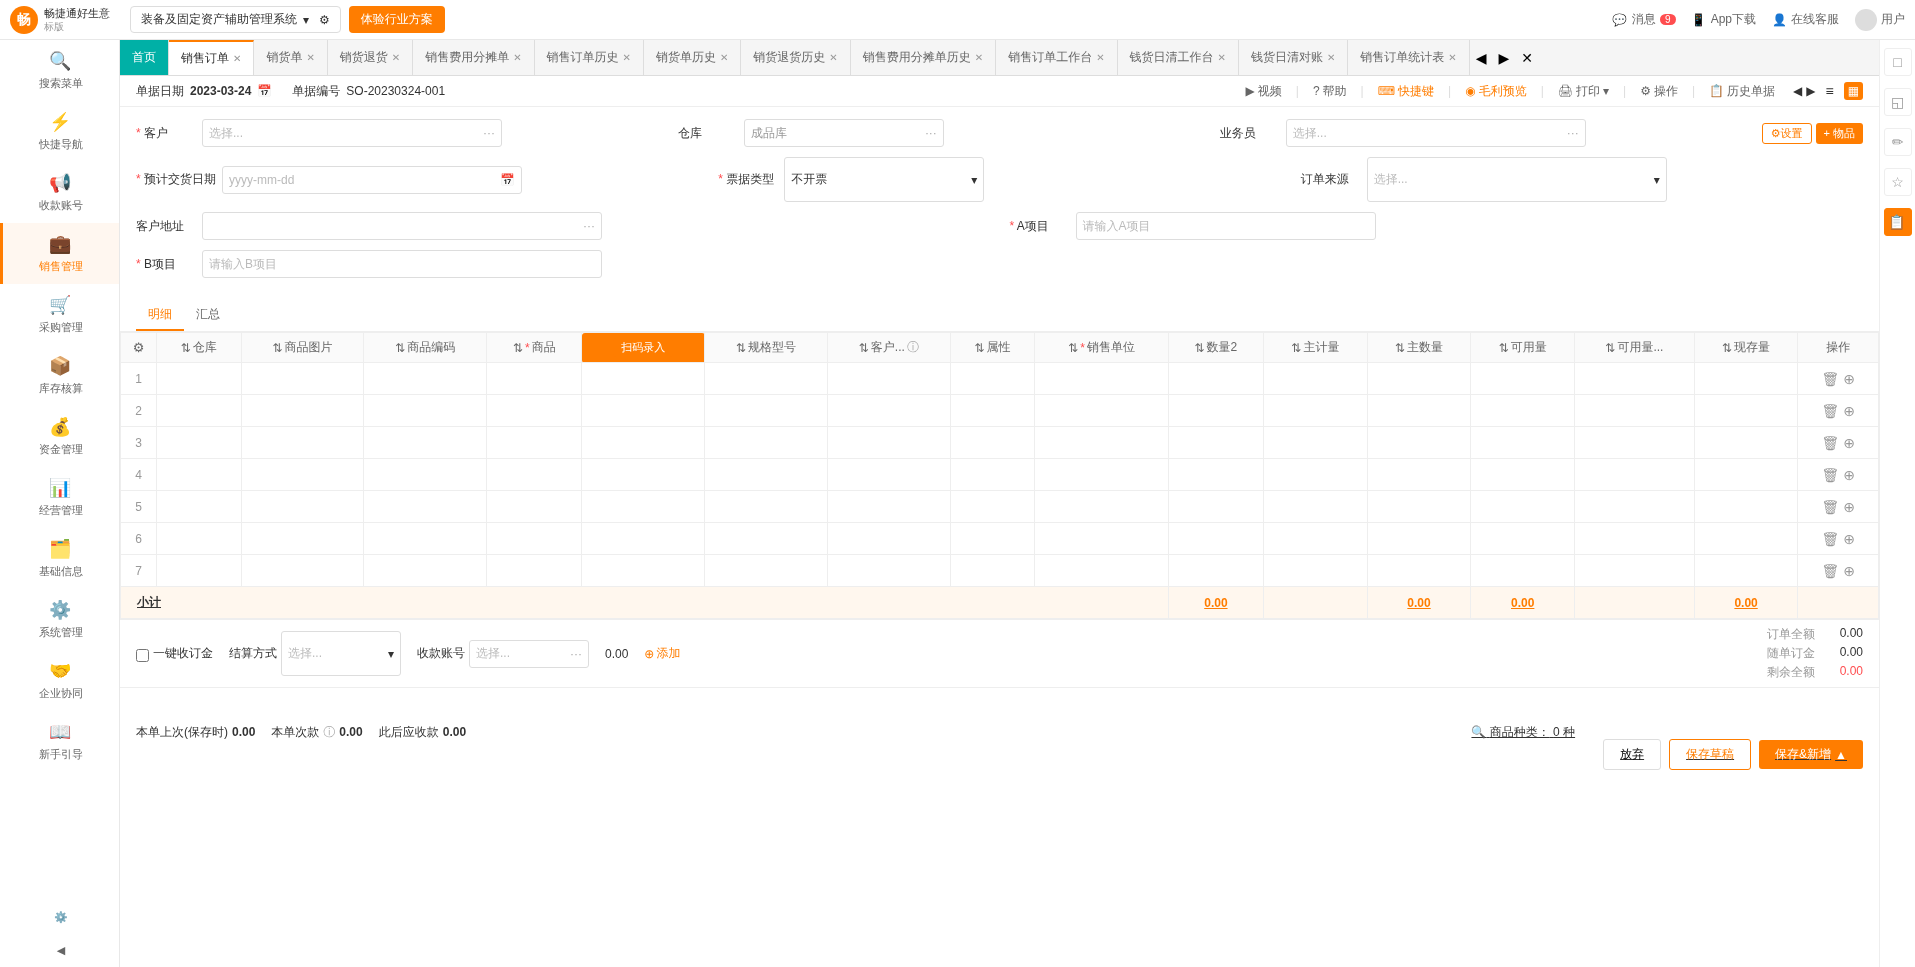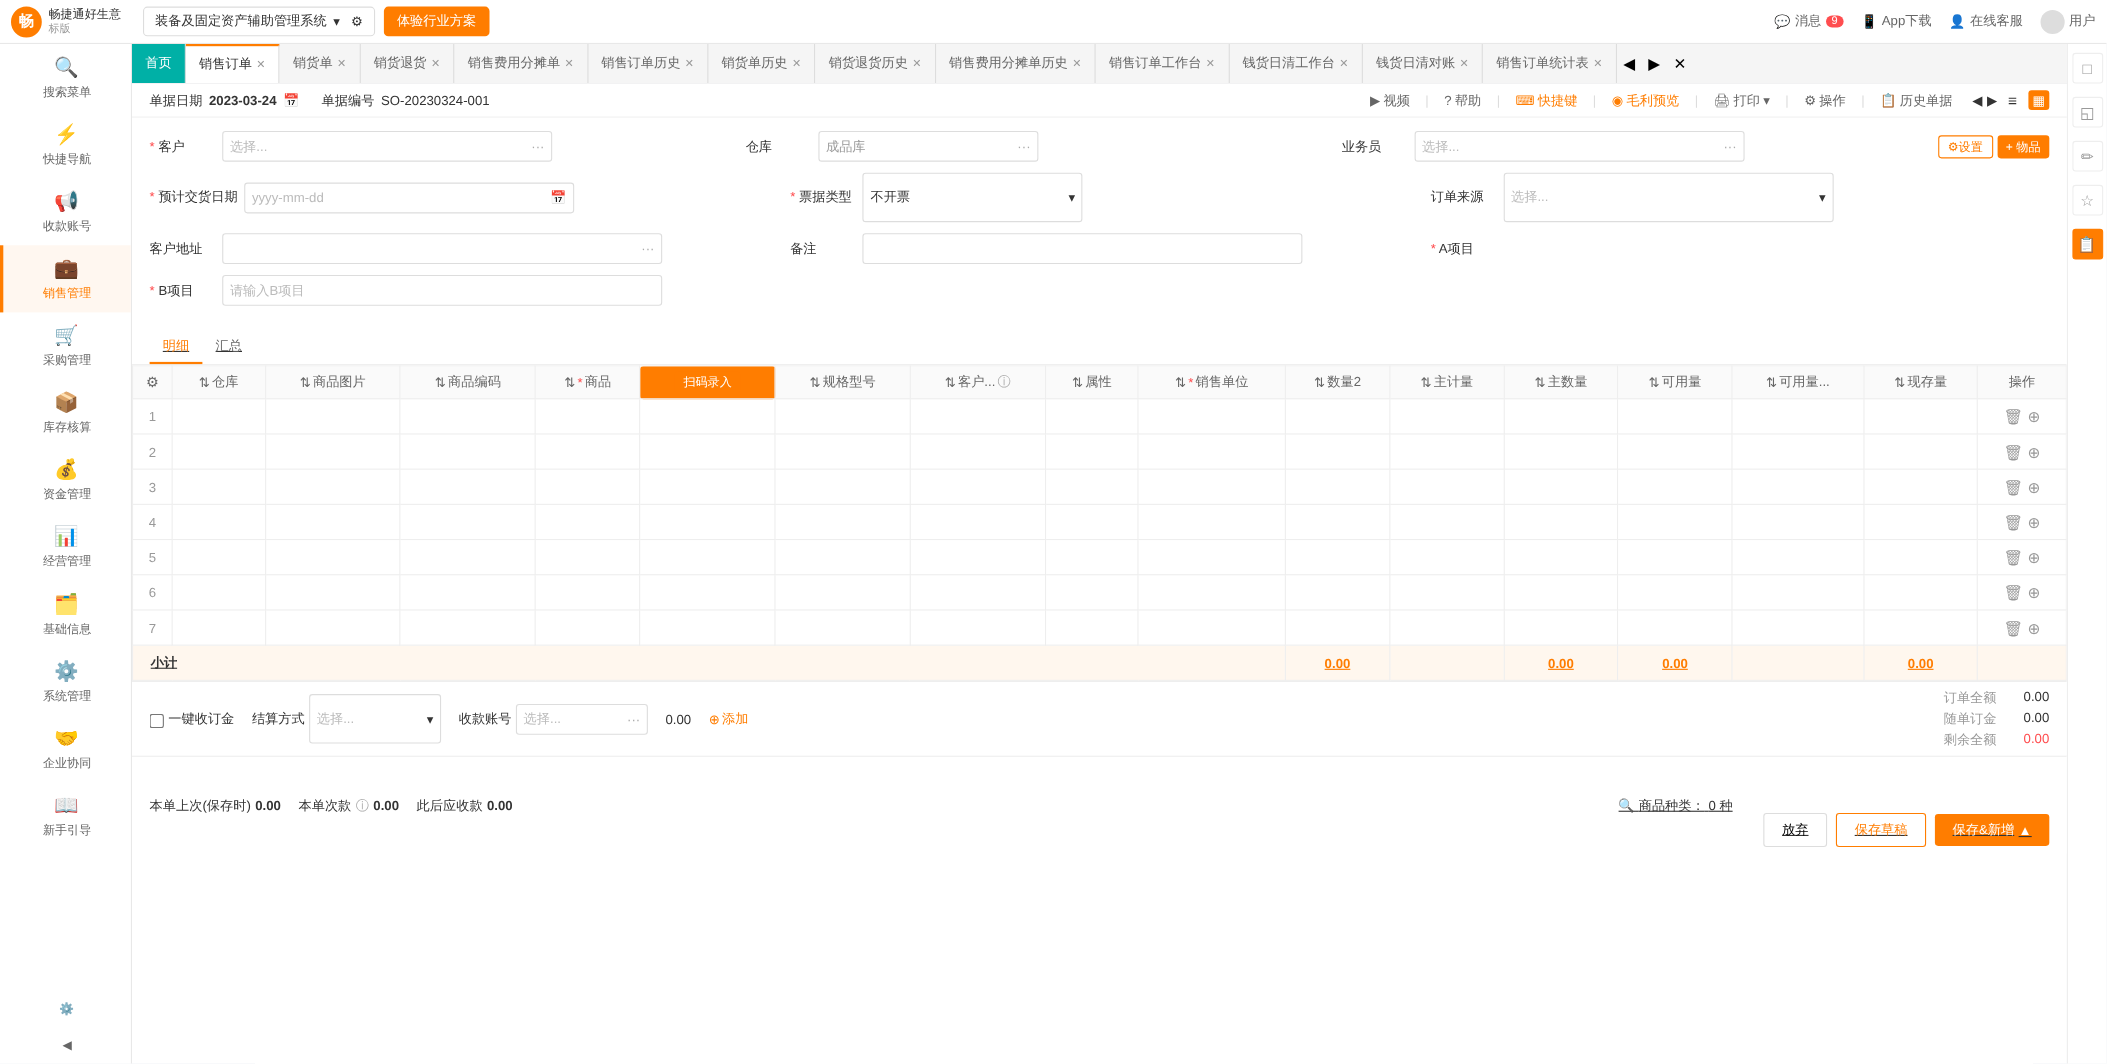--- a/index.html
+++ b/index.html
@@ -239,21 +239,20 @@
     .header-info-item {
       display: flex; align-items: center; gap: 6px;
     }
 
     
     .detail-tabs {
       display: flex;
       padding: 0 16px;
       border-bottom: 1px solid #eee;
       background: #fff;
-      text-decoration: underline;
     }
     .detail-tab {
       padding: 6px 12px;
       cursor: pointer;
       font-size: 12px;
       color: #666;
       border-bottom: 2px solid transparent;
     }
     .detail-tab.active {
       color: #ff7d00;
@@ -771,25 +770,24 @@
         </div>
 
         <div class="form-row">
           <div class="form-field">
             <span class="field-label">客户地址</span>
             <div class="field-input" style="max-width:400px;">
               <span class="dots">···</span>
             </div>
           </div>
           <div class="form-field">
-            <span class="field-label">备注</span>
-            <div class="field-input" style="max-width:400px;flex:1;"></div>
-          </div>
-          <div class="form-field">
             <span class="field-label required">A项目</span>
+            <div class="field-input" style="max-width:300px;flex:1;">
+              <span style="color:#bbb;">请输入A项目</span>
+            </div>
           </div>
         </div>
 
         <div class="form-row">
           <div class="form-field">
             <span class="field-label required">B项目</span>
             <div class="field-input" style="max-width:400px;">
               <span style="color:#bbb;">请输入B项目</span>
             </div>
           </div>

